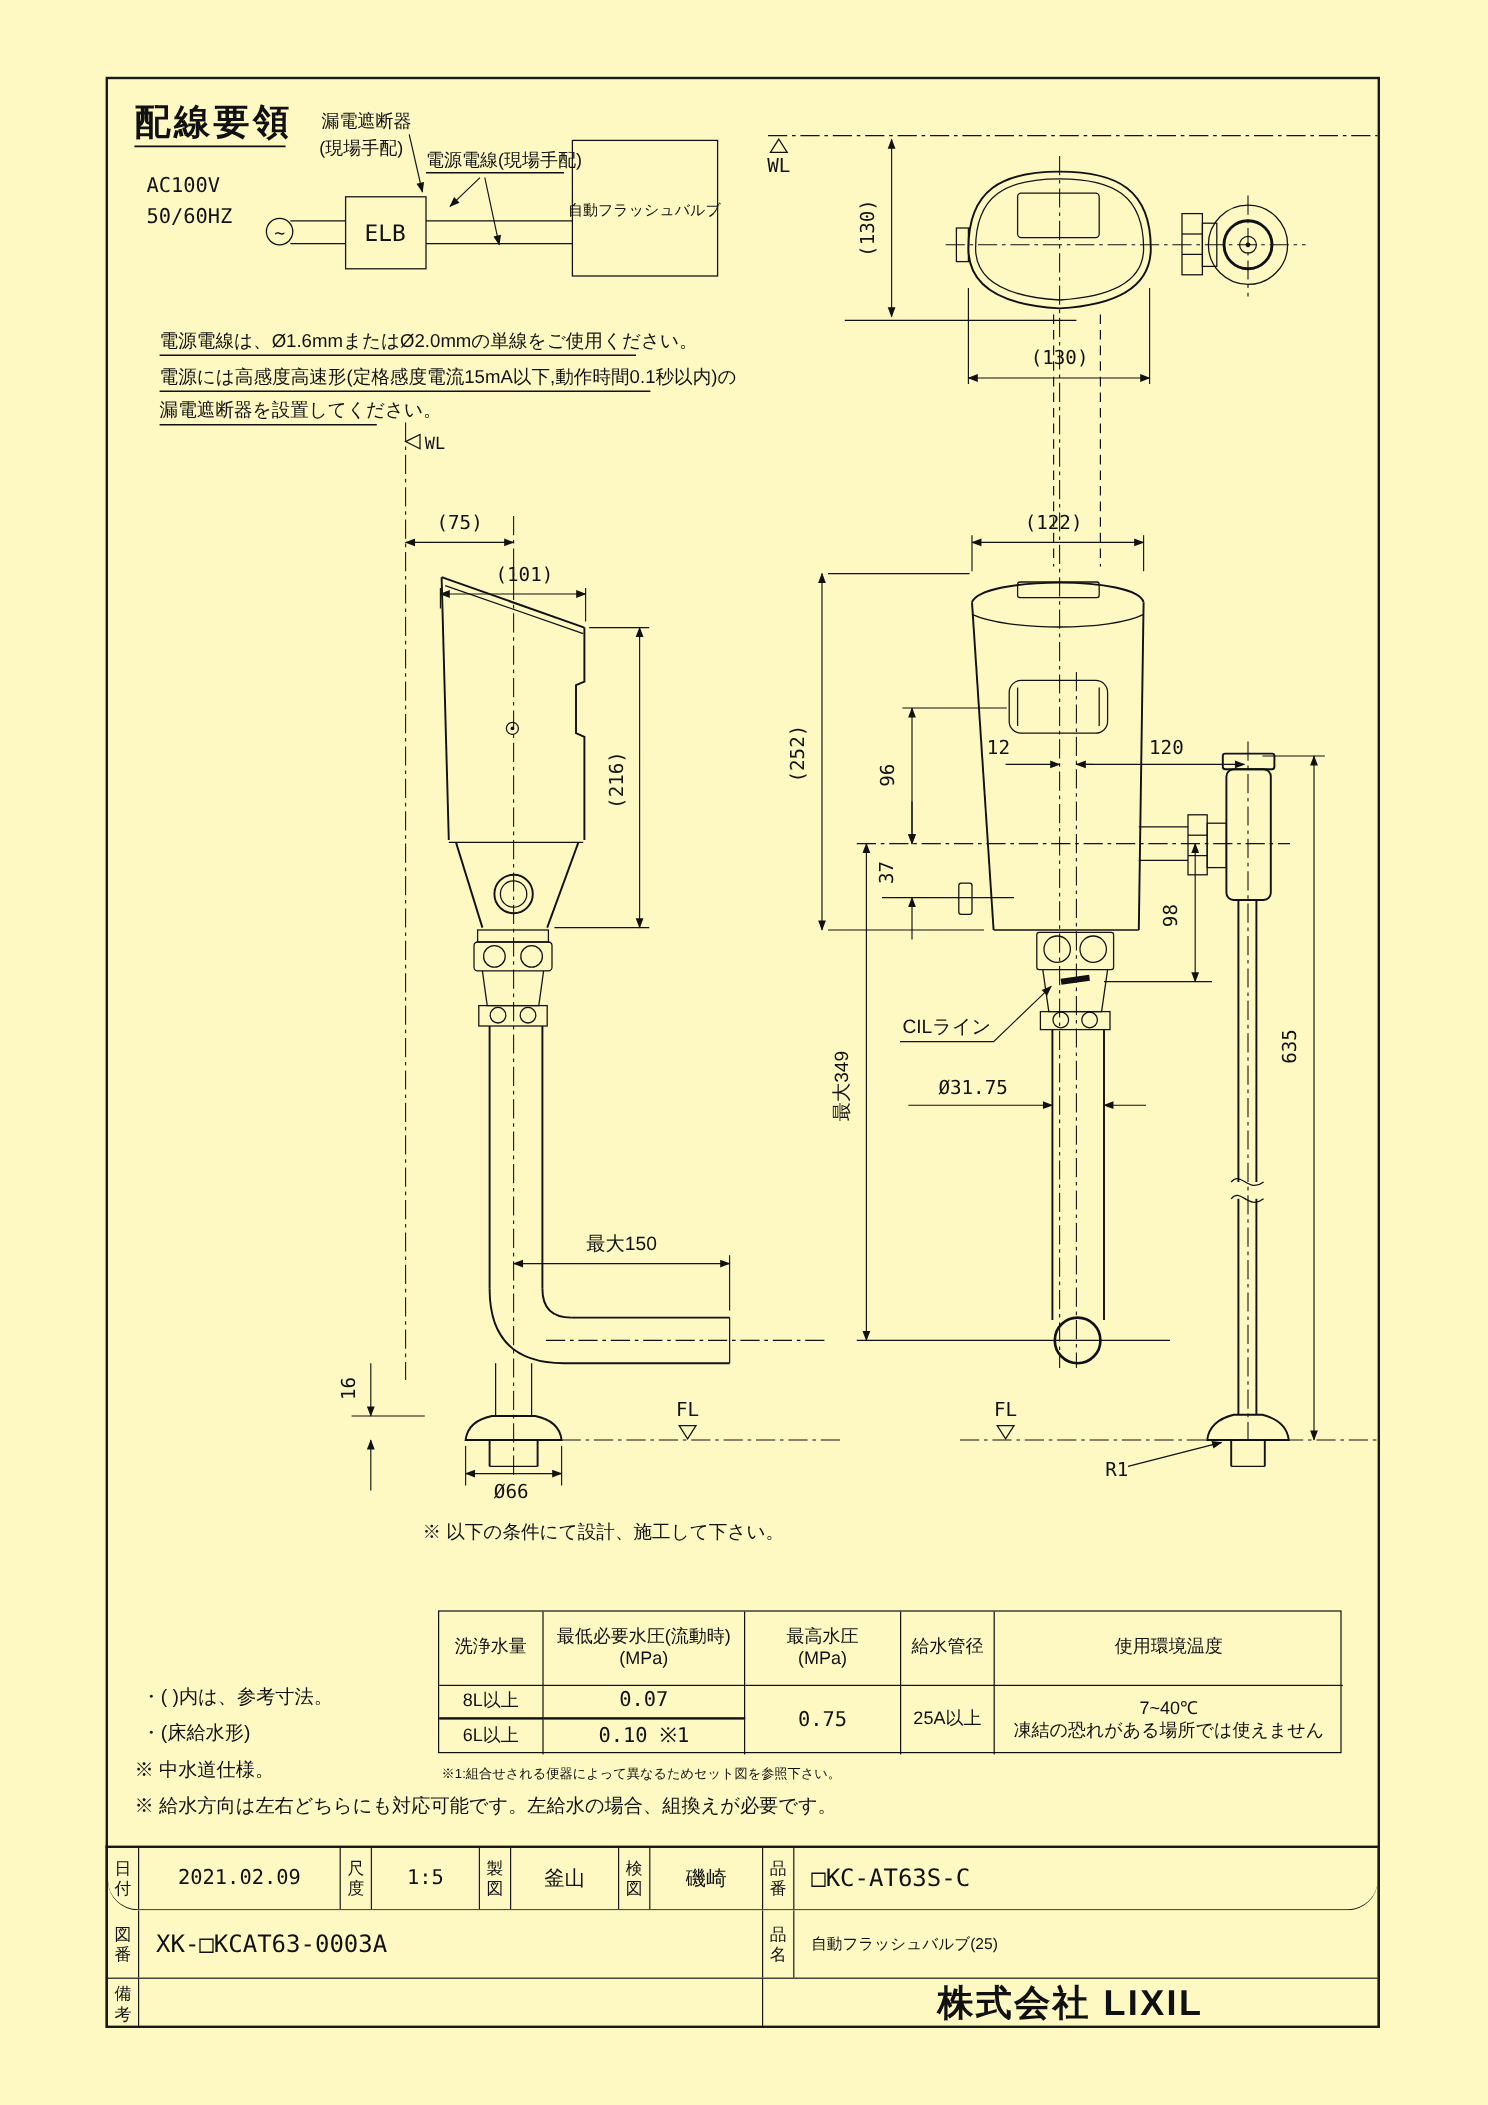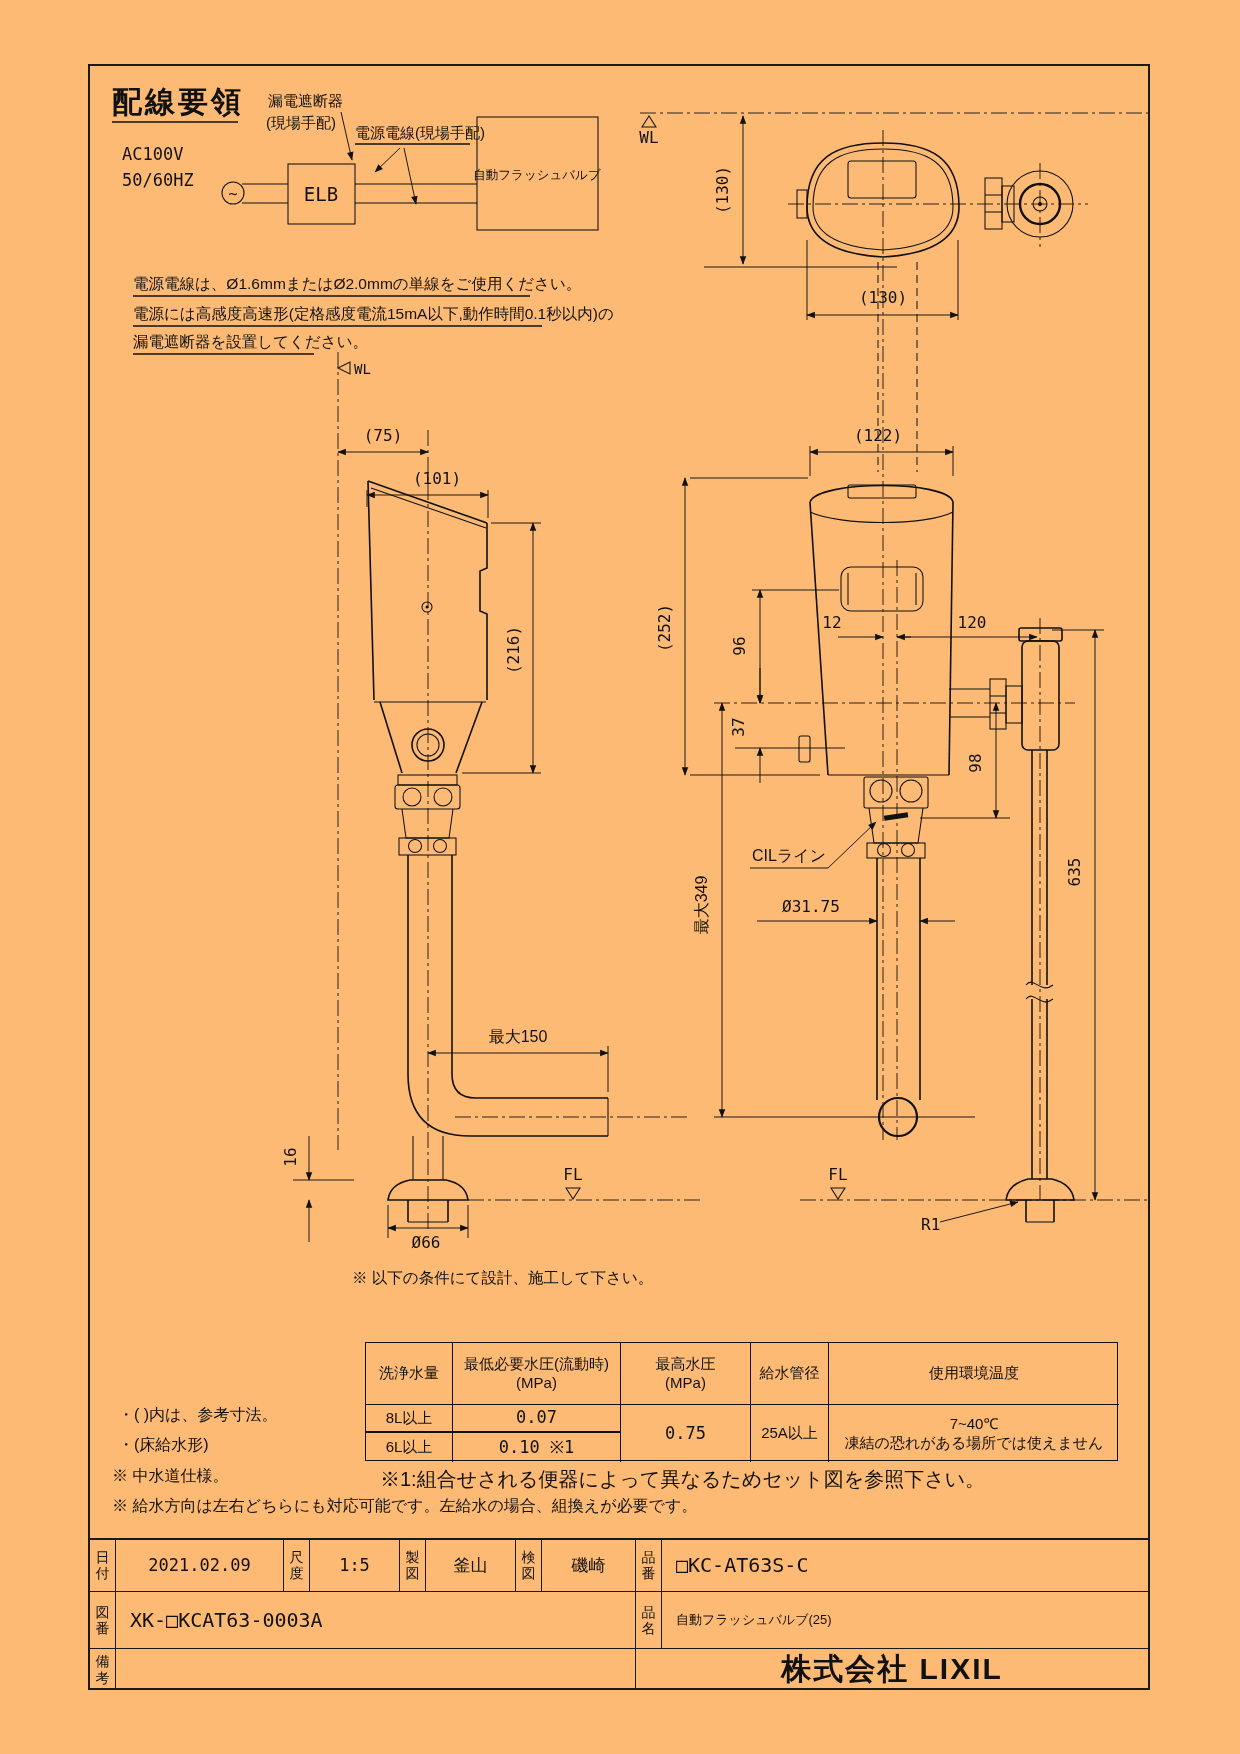--- a/index.html
+++ b/index.html
@@ -1,16 +1,16 @@
 <!DOCTYPE html>
 <html><head>
 <meta charset="utf-8">
 <style>
   html,body{margin:0;padding:0;background:#fff;}
-  .sheet{position:relative;width:1240px;height:1754px;background:#fdba74;
+  .sheet{position:relative;width:1240px;height:1754px;background:#fef9c3;
          font-family:"Liberation Sans",sans-serif;color:#111;overflow:hidden;}
   .frame{position:absolute;left:88px;top:64px;width:1062px;height:1626px;
          border:2.5px solid #1a1a1a;box-sizing:border-box;}
   svg{position:absolute;left:0;top:0;}
   svg text{fill:#111;font-family:"DejaVu Sans Mono","Liberation Sans",monospace;}
   text.jp{font-family:"Liberation Sans",sans-serif;}
   .ol{stroke:#111;fill:none;stroke-width:1.6;}
   .tl{stroke:#111;fill:none;stroke-width:1.05;}
   .cl{stroke:#111;fill:none;stroke-width:0.9;stroke-dasharray:16 4 3 4;}
   .hid{stroke:#111;fill:none;stroke-width:1;stroke-dasharray:8 5;}
@@ -292,31 +292,31 @@
     <div class="span2 bot num">0.75</div>
     <div class="span2 bot">25A以上</div>
     <div class="span2 bot last">
       <span>7~40℃</span>
       <span>凍結の恐れがある場所では使えません</span>
     </div>
     <div class="bot">6L以上</div>
     <div class="bot num">0.10 ※1</div>
   </div>
 
-  <div class="note" style="left:380px;top:1466px;font-size:20px;">※1:組合せされる便器によって異なるためセット図を参照下さい。</div>
+  <div class="note" style="left:368px;top:1466px;font-size:11px;">※1:組合せされる便器によって異なるためセット図を参照下さい。</div>
 
   <div class="note" style="left:118px;top:1400px;font-size:16px;line-height:30px;">
     <div>・(  )内は、参考寸法。</div>
     <div>・(床給水形)</div>
   </div>
   <div class="note" style="left:112px;top:1462px;font-size:16px;">※ 中水道仕様。</div>
   <div class="note" style="left:112px;top:1492px;font-size:16px;">※ 給水方向は左右どちらにも対応可能です。左給水の場合、組換えが必要です。</div>
 
   <div class="tb">
-    <div class="row" style="height:52px;">
+    <div class="row" style="height:52px;border-radius:25px;">
       <div class="cell vlab">日付</div>
       <div class="cell val" style="width:168px;">2021.02.09</div>
       <div class="cell vlab">尺度</div>
       <div class="cell val" style="width:90px;">1:5</div>
       <div class="cell vlab">製図</div>
       <div class="cell" style="width:90px;font-size:17px;">釜山</div>
       <div class="cell vlab">検図</div>
       <div class="cell" style="width:94px;font-size:17px;">磯崎</div>
       <div class="cell vlab">品番</div>
       <div class="cell val big nb" style="flex:1;">□KC-AT63S-C</div>

